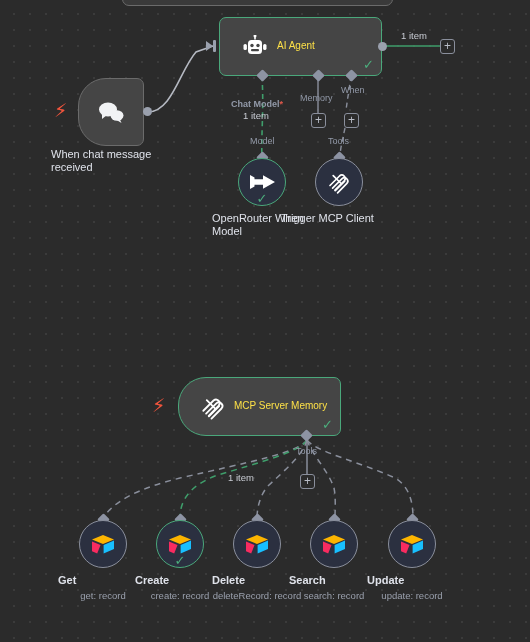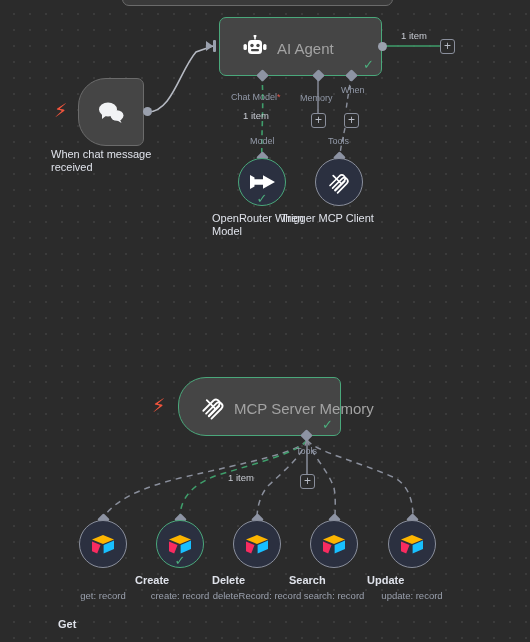--- a/index.html
+++ b/index.html
@@ -24,22 +24,22 @@
     background:#454545;
     border:1px solid #6b6b6b;
     border-radius:7px;
     box-sizing:border-box;
   }
   .rect-node.ok{border-color:#4aa87b;}
   .rect-node.trigger{border-top-left-radius:28px;border-bottom-left-radius:28px;}
 
   .node-title{
     position:absolute;
-    color:#a3a3a3;
-    font-size:15px;
+    color:#fde047;
+    font-size:10px;
     white-space:nowrap;
   }
   .node-caption{
     position:absolute;
     color:#dfe2ea;
     font-size:11px;
     text-align:left;
     line-height:13px;
     white-space:pre-line;
     pointer-events:none;
@@ -194,21 +194,21 @@
       </svg>
     </span>
     <span class="node-title" style="left:57px;top:22px;">AI Agent</span>
     <span class="check" style="right:7px;bottom:4px;">✓</span>
   </div>
   <div class="dot-out" style="left:378px;top:42px;"></div>
   <div class="item-label" style="left:401px;top:30px;">1 item</div>
   <div class="plus-btn" style="left:440px;top:39px;">+</div>
 
   <div class="diamond" style="left:258px;top:71px;"></div>
-  <div class="port-label" style="left:231px;top:92px;"><span>Chat Model</span><span class="req">*</span></div>
+  <div class="port-label" style="left:231px;top:99px;font-weight:bold;"><span>Chat Model</span><span class="req">*</span></div>
 
   <div class="diamond" style="left:314px;top:71px;"></div>
   <div class="port-label" style="left:300px;top:85px;margin-top:8px;">Memory</div>
 
   <div class="diamond" style="left:347px;top:71px;"></div>
   <div class="port-label" style="left:341px;top:85px;">When</div>
 
   <div class="item-label" style="left:243px;top:110px;">1 item</div>
 
   <div class="plus-btn" style="left:311px;top:113px;">+</div>
@@ -265,21 +265,21 @@
   <div class="circ-node" style="left:79px;top:520px;">
     <span>
       <svg class="icn" width="26" height="22" viewBox="0 0 26 22">
         <path d="M2 6.5 L13 2 L24 6.5 L13 11 Z" fill="#fcb400"></path>
         <path d="M13.6 12 L24 7.6 L24 16 L13.6 20.5 Z" fill="#18bfff"></path>
         <path d="M2 8.4 L12.4 12.6 L12.4 20.6 L2 16.4 Z" fill="#18bfff" opacity="0"></path>
         <path d="M2 8.6 L10.5 12.1 L7.2 20.4 L2 18.2 Z" fill="#f82b60"></path>
       </svg>
     </span>
   </div>
-  <div class="node-caption" style="left:58px;top:574px;width:90px;font-weight:bold;margin-top:44px;">Get</div>
+  <div class="node-caption" style="left:58px;top:574px;width:90px;font-weight:bold;">Get</div>
   <div class="node-subcaption" style="left:58px;top:590px;width:90px;">get: record</div>
 
   <div class="diamond" style="left:176px;top:515px;"></div>
   <div class="circ-node ok" style="left:156px;top:520px;">
     <span>
       <svg class="icn" width="26" height="22" viewBox="0 0 26 22">
         <path d="M2 6.5 L13 2 L24 6.5 L13 11 Z" fill="#fcb400"></path>
         <path d="M13.6 12 L24 7.6 L24 16 L13.6 20.5 Z" fill="#18bfff"></path>
         <path d="M2 8.6 L10.5 12.1 L7.2 20.4 L2 18.2 Z" fill="#f82b60"></path>
       </svg>

